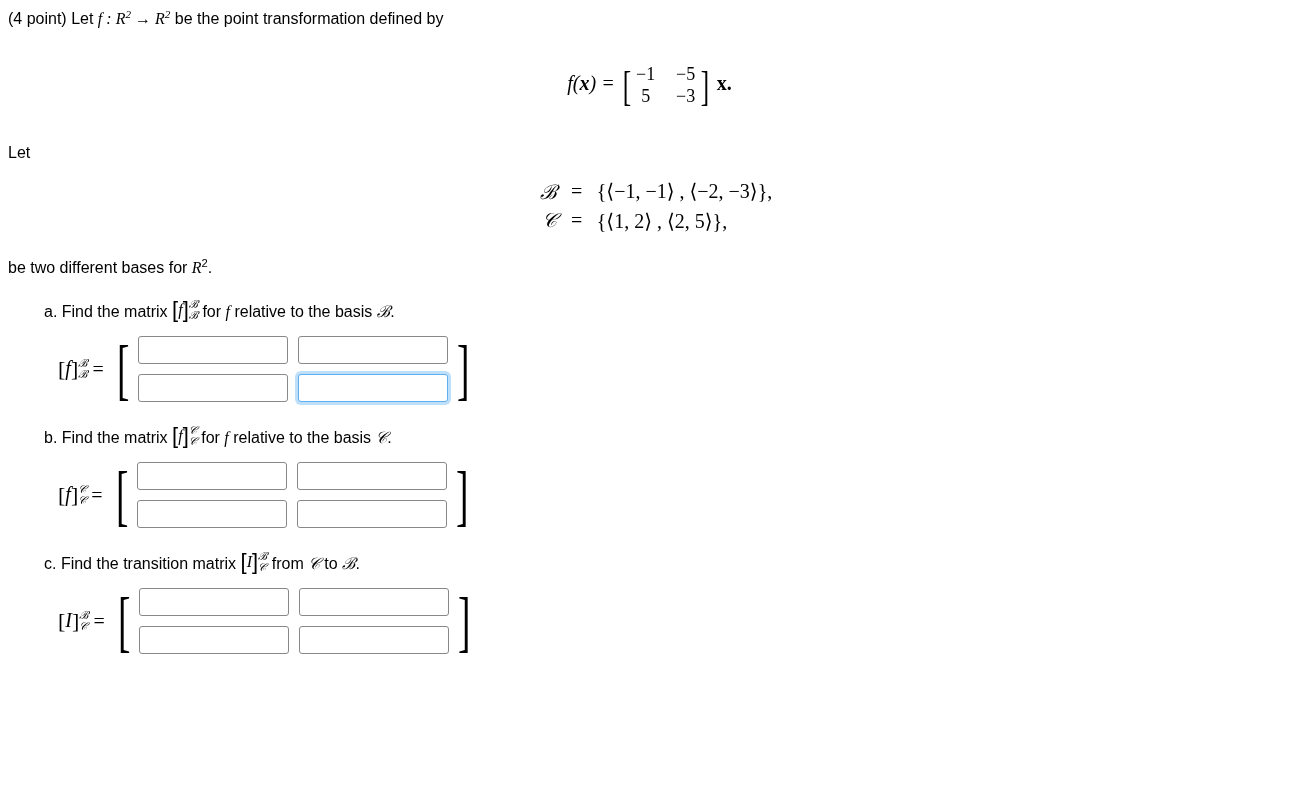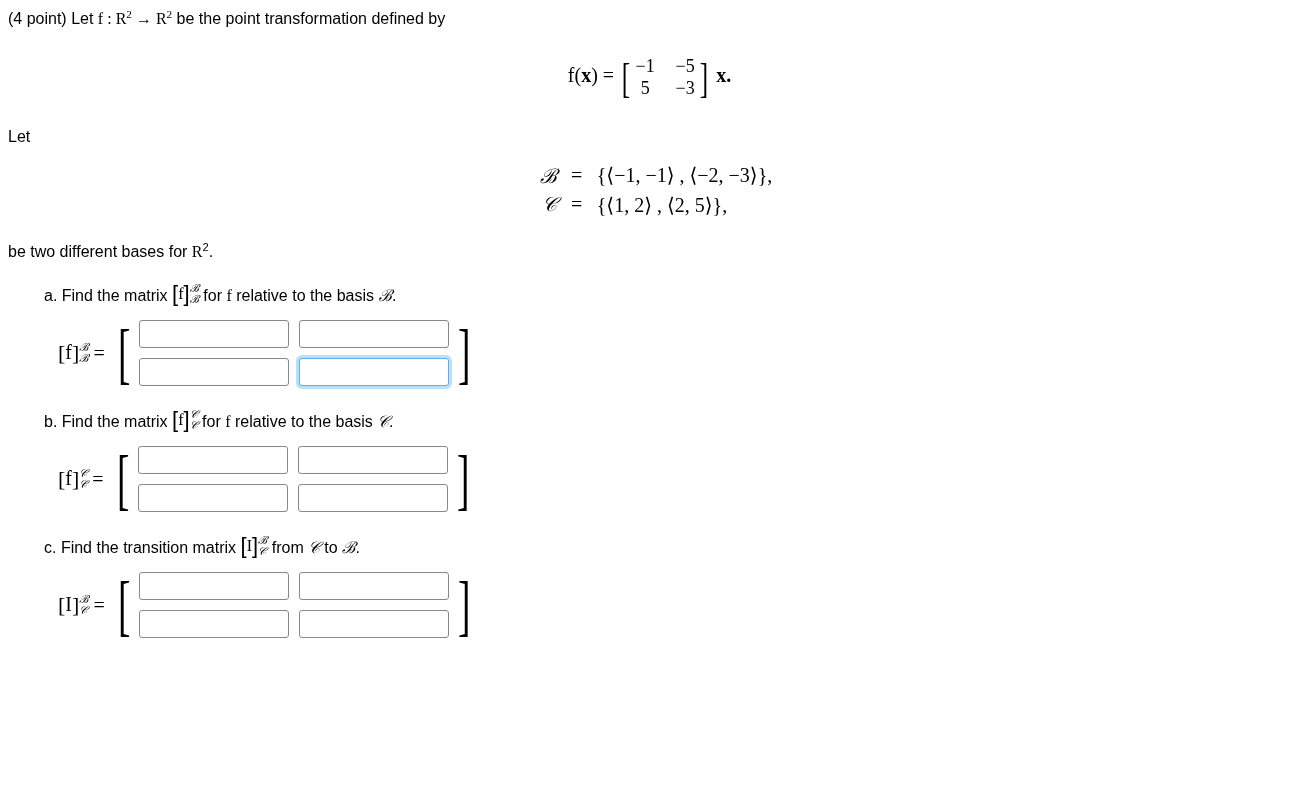--- a/index.html
+++ b/index.html
@@ -14,21 +14,21 @@
       color: #000;
       background: #fff;
     }
     
     .problem-intro {
       margin-bottom: 12px;
     }
     
     .equation-center {
       text-align: center;
-      margin: 28px 0;
+      margin: 36px 0;
       font-family: 'Times New Roman', serif;
       font-size: 20px;
     }
     
     .let-text {
       margin: 20px 0 12px 0;
     }
     
     .bases-block {
       text-align: center;
@@ -112,20 +112,21 @@
       font-size: 14px;
     }
     
     input.focused {
       outline: none;
       border-color: #5dafef;
       box-shadow: 0 0 0 3px rgba(93, 175, 239, 0.4);
     }
     
     .italic {
+      font-style: italic;
       font-family: 'Times New Roman', serif;
       text-align: right;
     }
     
     .script {
       font-family: cursive;
       font-style: italic;
     }
     
     .sup {

